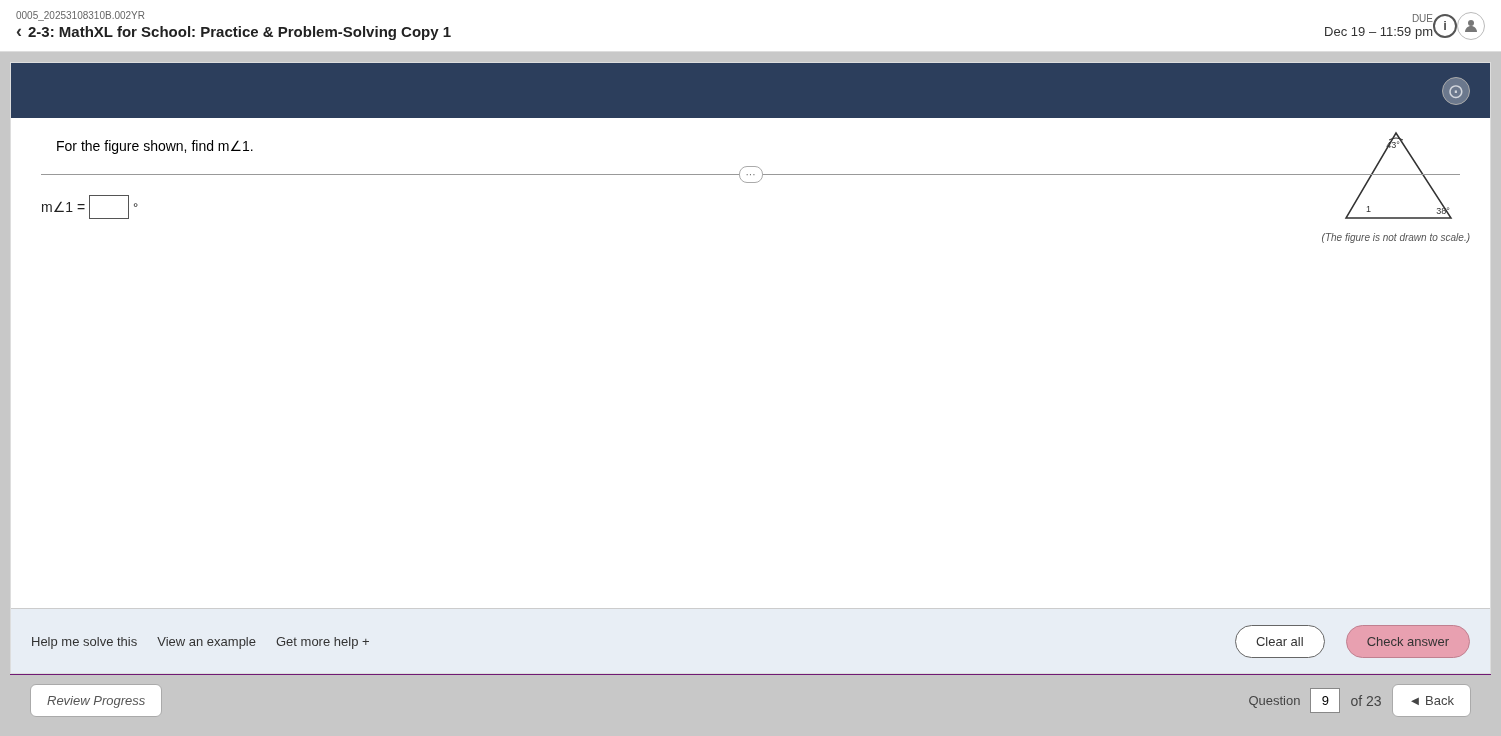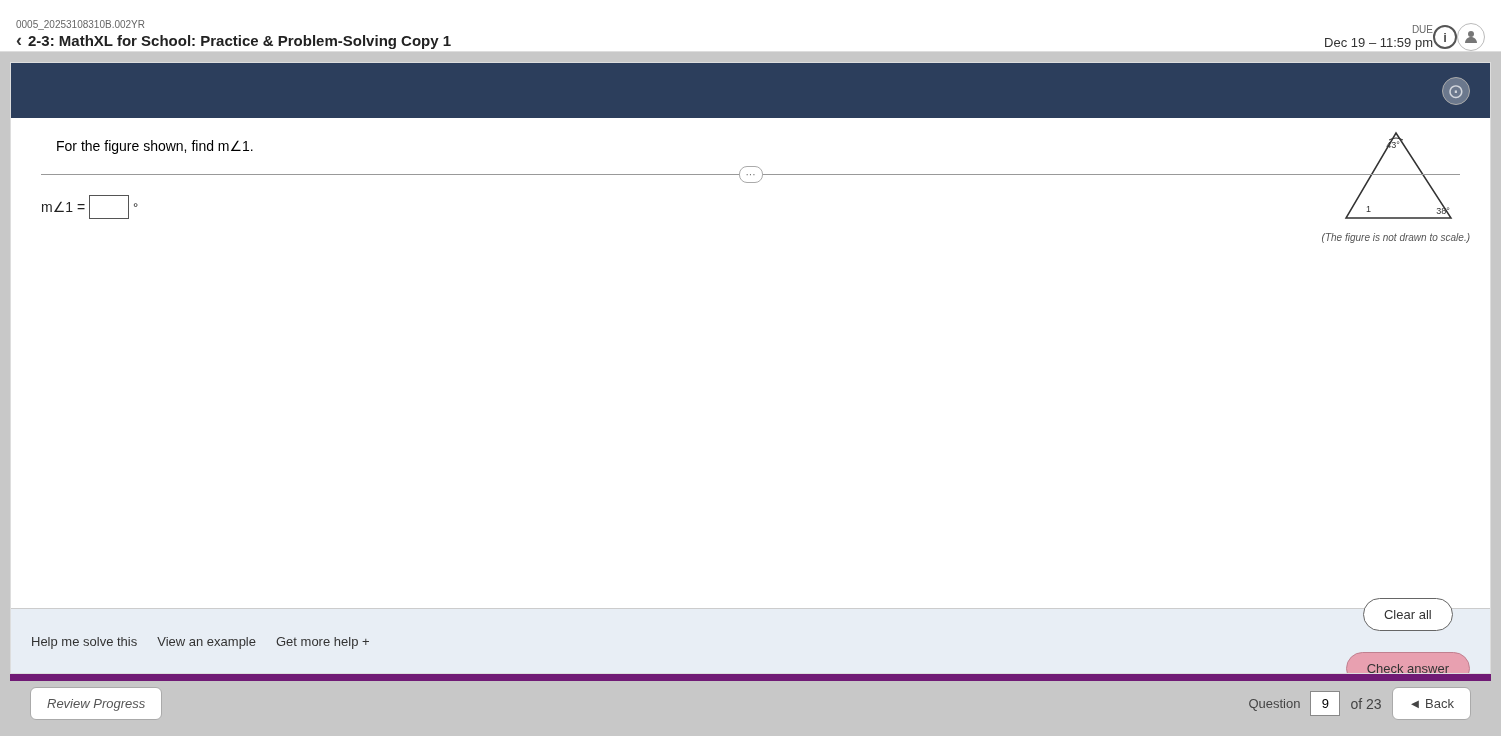--- a/index.html
+++ b/index.html
@@ -11,21 +11,21 @@
       overflow: hidden;
       position: relative;
     }
 
     
     .header {
       background: #ffffff;
       width: 100%;
       height: 52px;
       display: flex;
-      align-items: flex-end;
+      align-items: center;
       justify-content: space-between;
       padding: 0 16px;
       border-bottom: 1px solid #ddd;
       position: relative;
       z-index: 10;
     }
     .header-left {
       display: flex;
       flex-direction: column;
     }
@@ -201,21 +201,20 @@
       font-size: 13px;
       color: #333;
       cursor: pointer;
       text-decoration: none;
     }
 
     .action-buttons {
       display: flex;
       gap: 21px;
       align-items: center;
-      flex-direction: column;
     }
 
     .btn-clear {
       background: #fff;
       border: 1px solid #666;
       border-radius: 20px;
       padding: 8px 20px;
       font-size: 13px;
       cursor: pointer;
       color: #333;
@@ -233,21 +232,21 @@
     }
 
     
     .footer-nav {
       background: #c8c8c8;
       height: 52px;
       display: flex;
       align-items: center;
       justify-content: space-between;
       padding: 0 20px;
-      border-top: 7px solid #701a75;
+      border-top: 1px solid #701a75;
     }
 
     .review-progress-btn {
       background: #fff;
       border: 1px solid #aaa;
       border-radius: 6px;
       padding: 8px 16px;
       font-size: 13px;
       cursor: pointer;
       color: #555;

